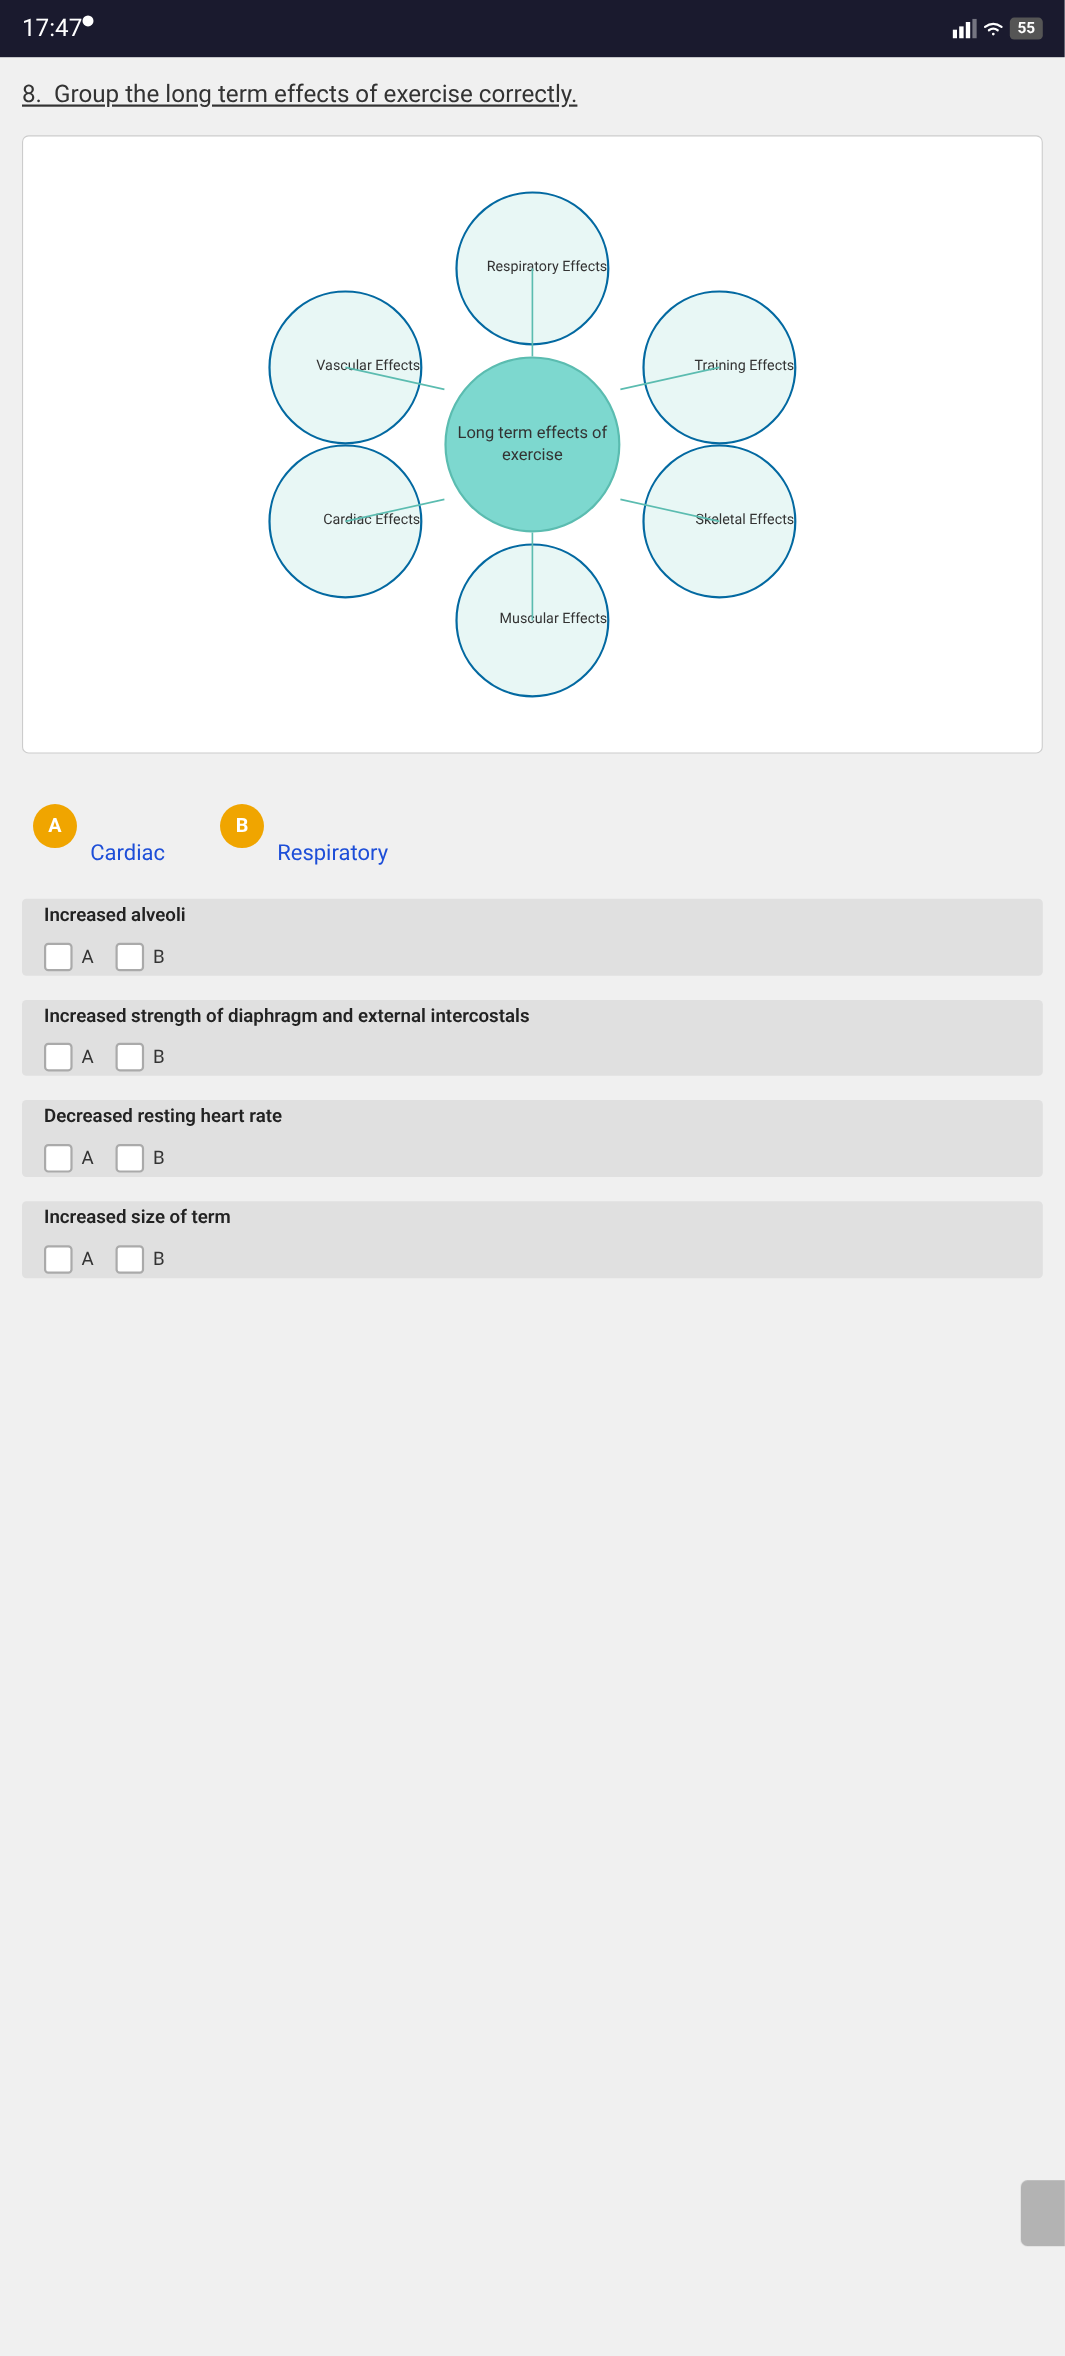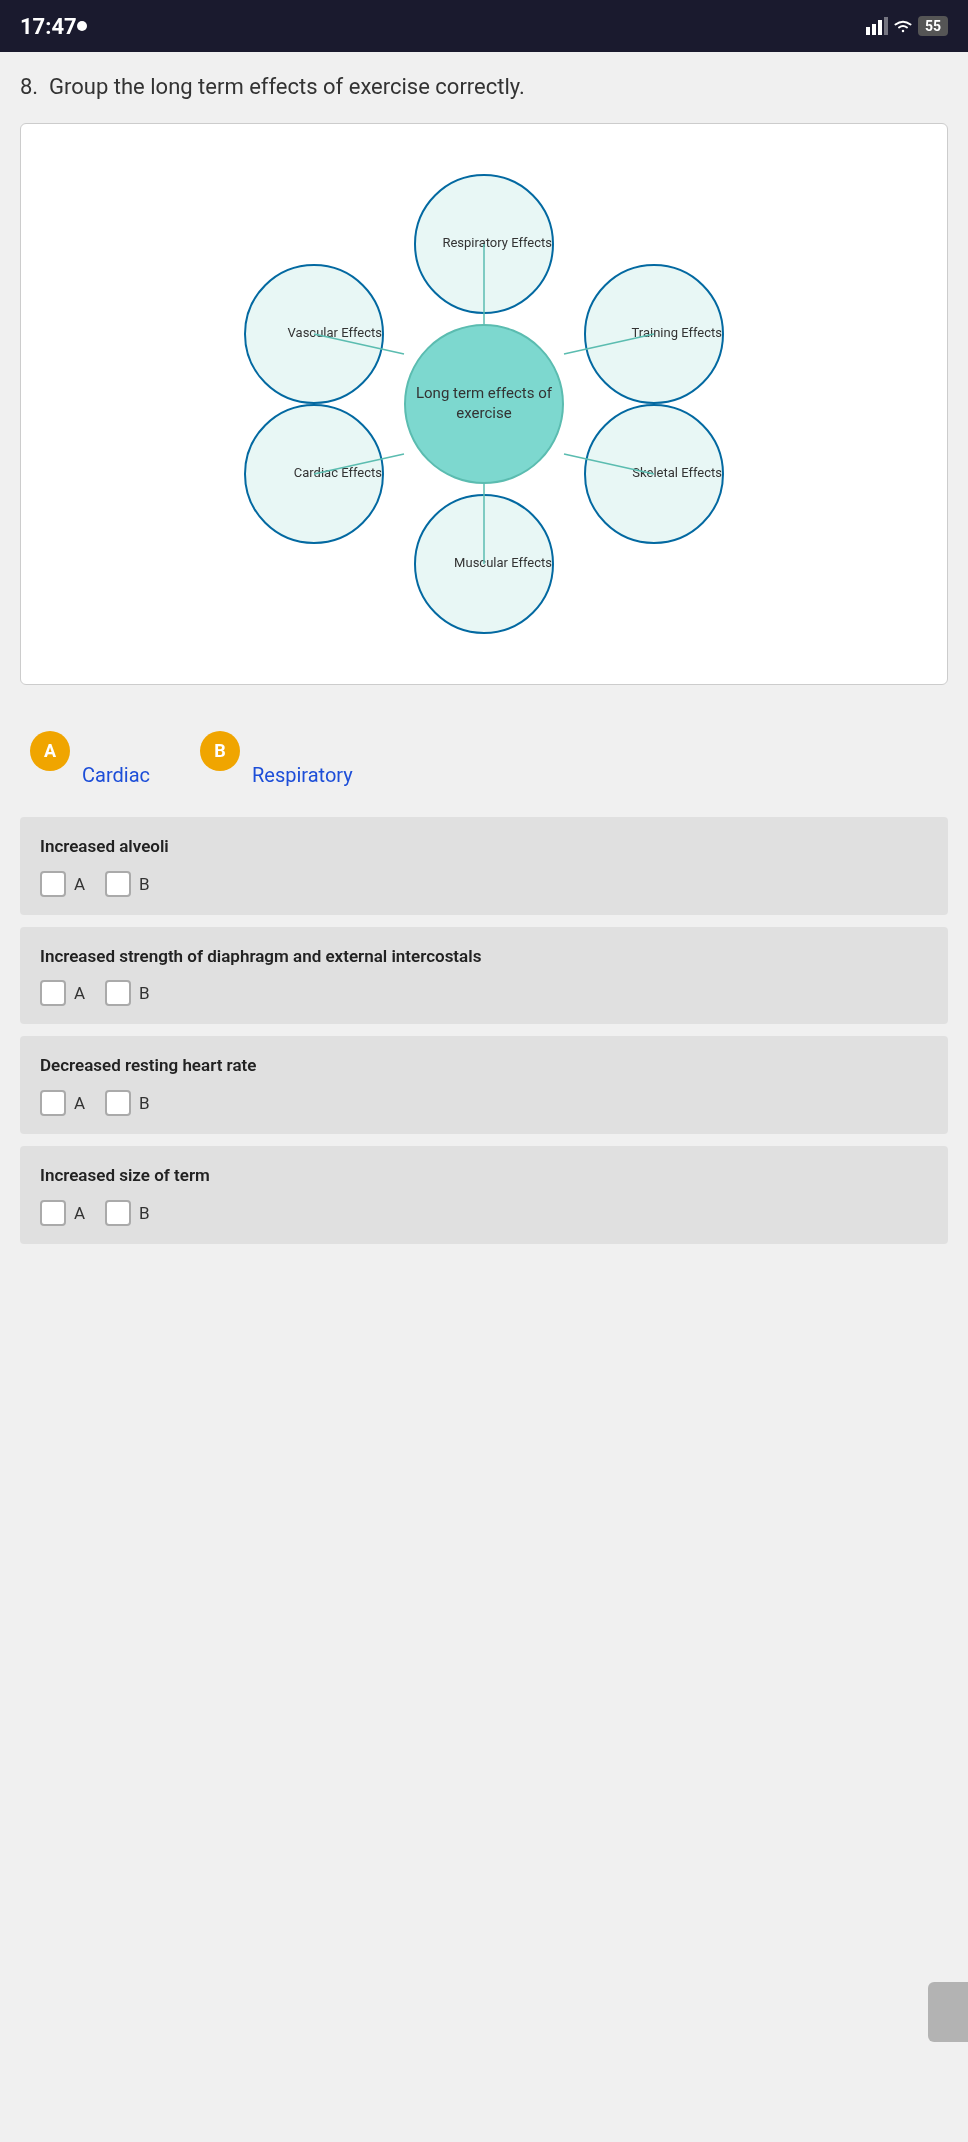--- a/index.html
+++ b/index.html
@@ -17,23 +17,23 @@
       background: #1a1a2e;
       color: white;
       display: flex;
       justify-content: space-between;
       align-items: center;
       padding: 10px 20px;
       height: 52px;
     }
     .status-time {
       font-size: 22px;
-      font-weight: bold;
-      display: flex;
-      align-items: center;
+      font-weight: normal;
+      display: flex;
+      align-items: flex-start;
       gap: 0;
     }
     .status-time-dot {
       width: 10px;
       height: 10px;
       background: white;
       border-radius: 50%;
       display: inline-block;
     }
     .status-icons {
@@ -54,20 +54,21 @@
     .main-content {
       padding: 20px 20px 30px 20px;
     }
 
     
     .question-text {
       font-size: 22px;
       color: #333;
       line-height: 1.4;
       margin-bottom: 20px;
+      text-decoration: underline;
     }
 
     
     .diagram-container {
       background: white;
       border: 1px solid #ccc;
       border-radius: 6px;
       padding: 20px;
       margin-bottom: 30px;
       display: flex;
@@ -168,22 +169,22 @@
     .category-label {
       font-size: 20px;
       color: #1d4ed8;
       margin-top: 48px;
     }
 
     
     .question-item {
       background: #e0e0e0;
       border-radius: 4px;
-      padding: 18px 20px;
-      margin-bottom: 12px;
+      padding: 4px 20px;
+      margin-bottom: 22px;
     }
 
     .question-item-label {
       font-size: 17px;
       color: #222;
       font-weight: 600;
       margin-bottom: 12px;
       line-height: 1.4;
     }
 

